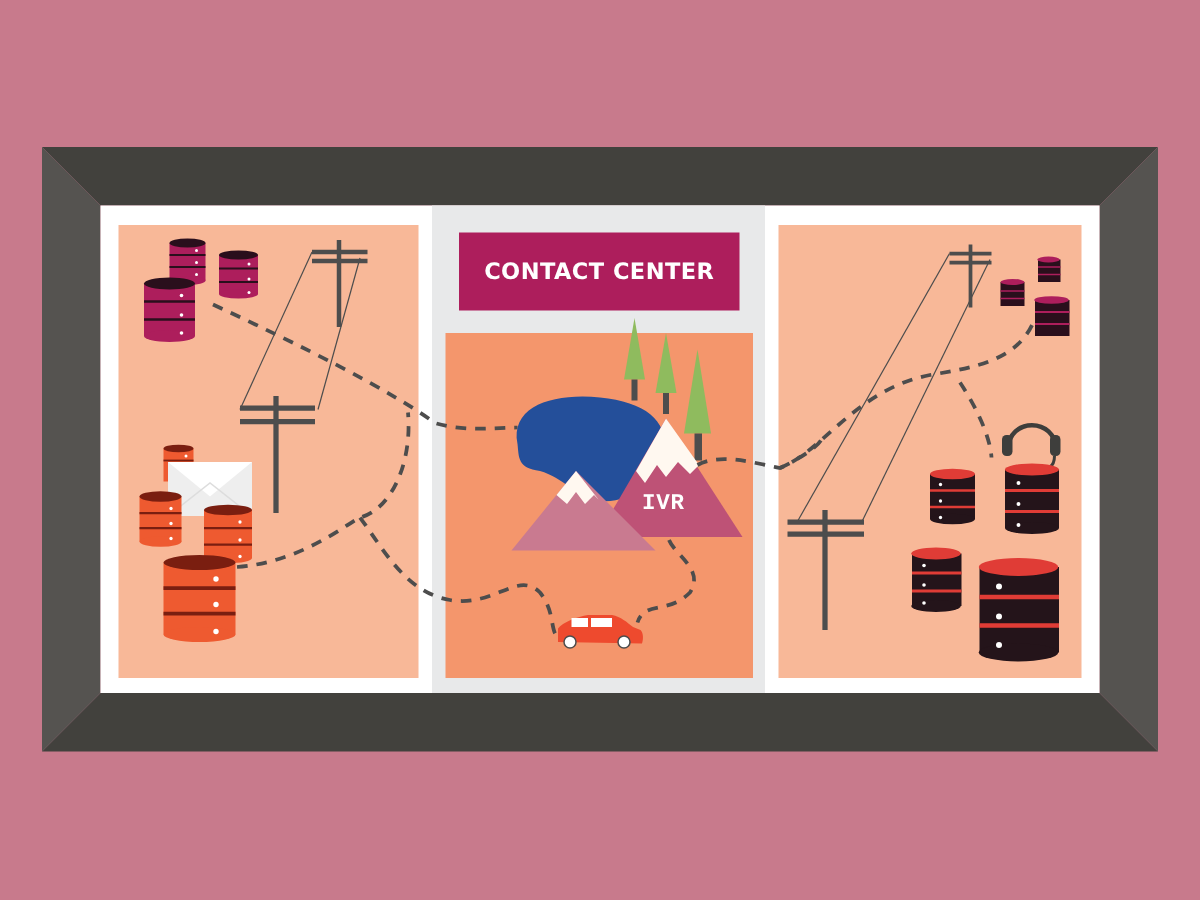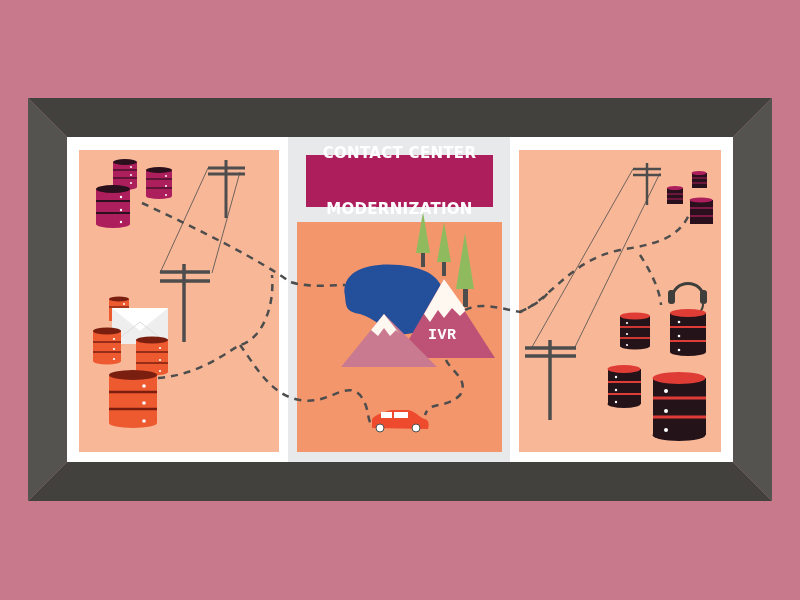--- a/index.html
+++ b/index.html
@@ -236,15 +236,14 @@
     <line x1="653" y1="398" x2="706" y2="398" stroke="#E03C36" stroke-width="3"></line>
     <line x1="653" y1="417" x2="706" y2="417" stroke="#E03C36" stroke-width="3"></line>
     <circle cx="666" cy="391" r="2" fill="#fff"></circle>
       <circle cx="666" cy="411" r="2" fill="#fff"></circle>
       <circle cx="666" cy="430" r="2" fill="#fff"></circle>
   </g>
 </svg>
 
 <div class="title-box">
   <span>CONTACT CENTER</span>
-  <span>MODERNIZATION</span>
 </div>
 <div class="ivr-label">IVR</div>
 
 </body></html>

